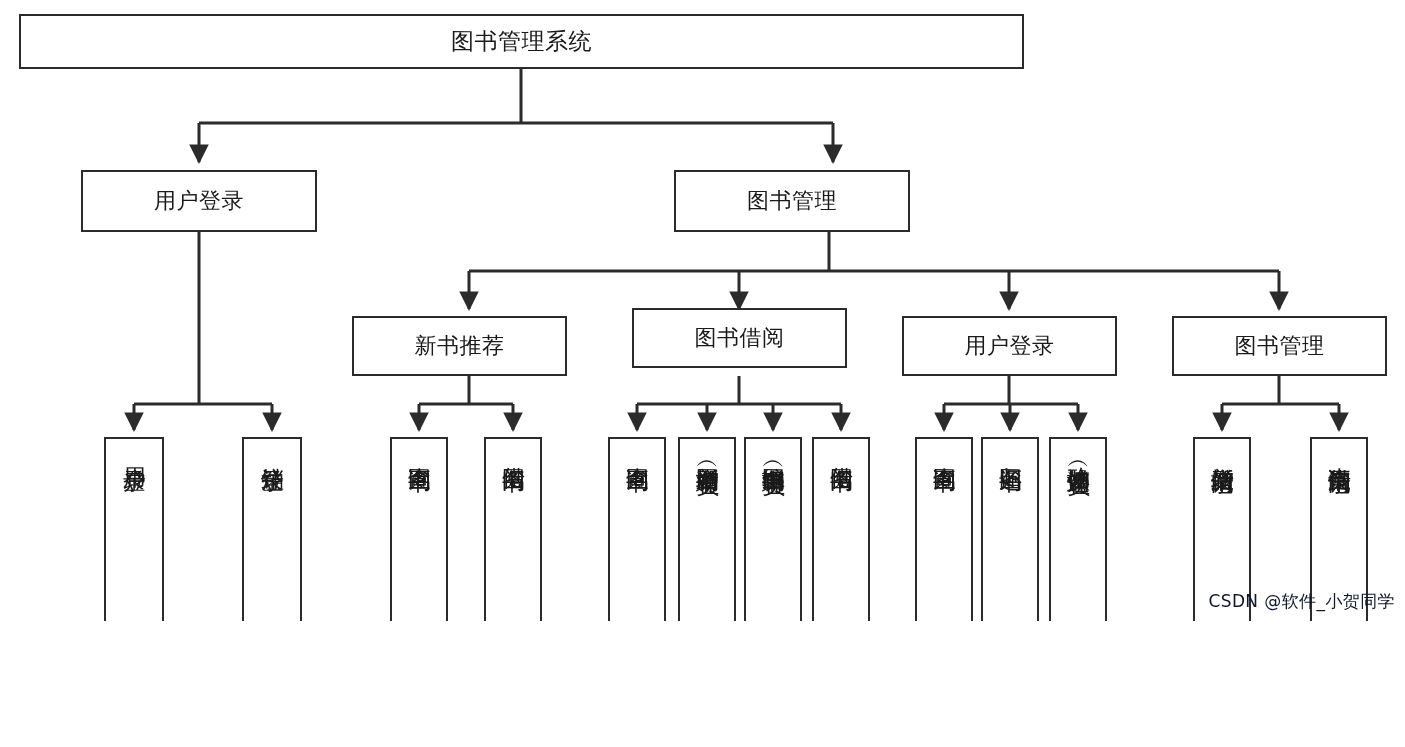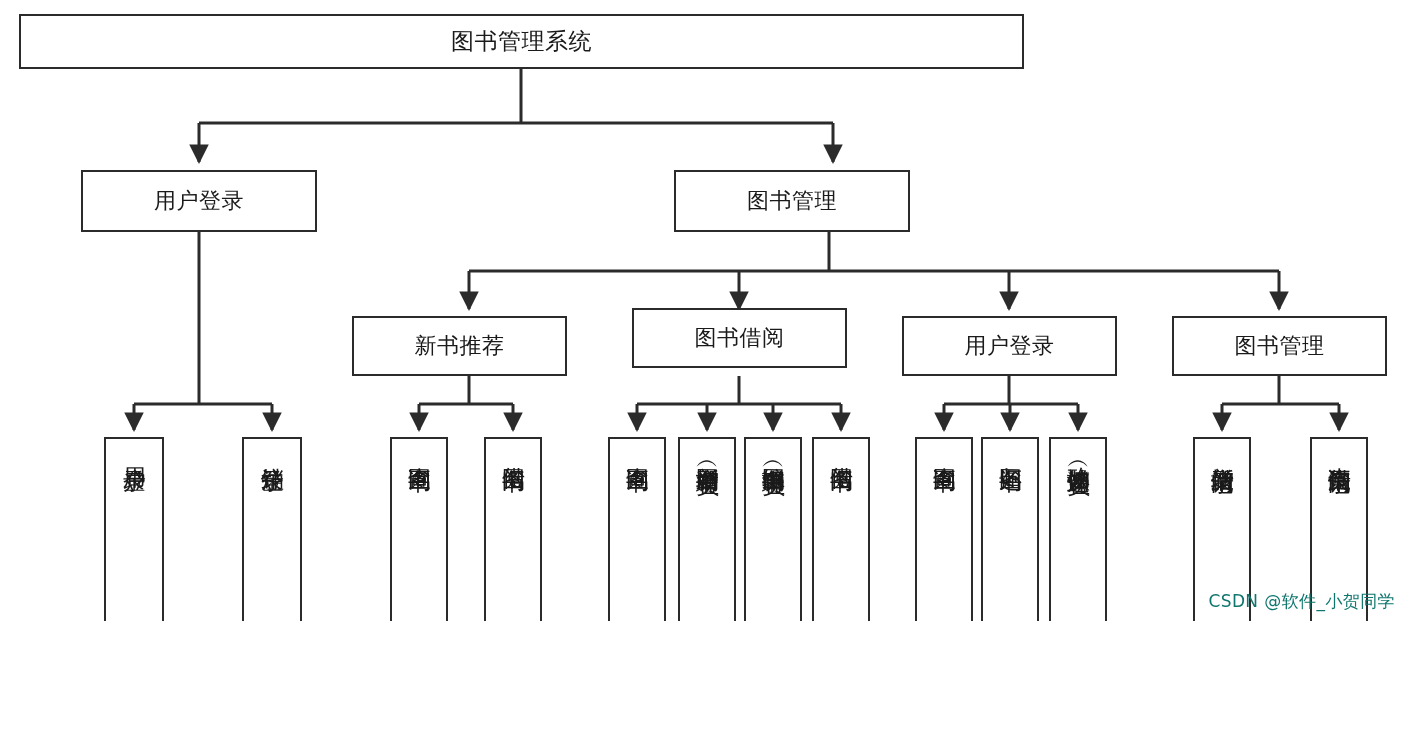--- a/index.html
+++ b/index.html
@@ -58,21 +58,21 @@
     line-height: 1.12;
     letter-spacing: 1px;
     white-space: normal;
     margin: 0 auto;
   }
   .watermark {
     position: absolute;
     right: 10px;
     bottom: 8px;
     font-size: 17px;
-    color: #0f766e;
+    color: #0f172a;
     letter-spacing: 0.4px;
     white-space: nowrap;
     pointer-events: none;
   }
 </style>
 </head>
 <body>
 
 <div id="canvas">
 

